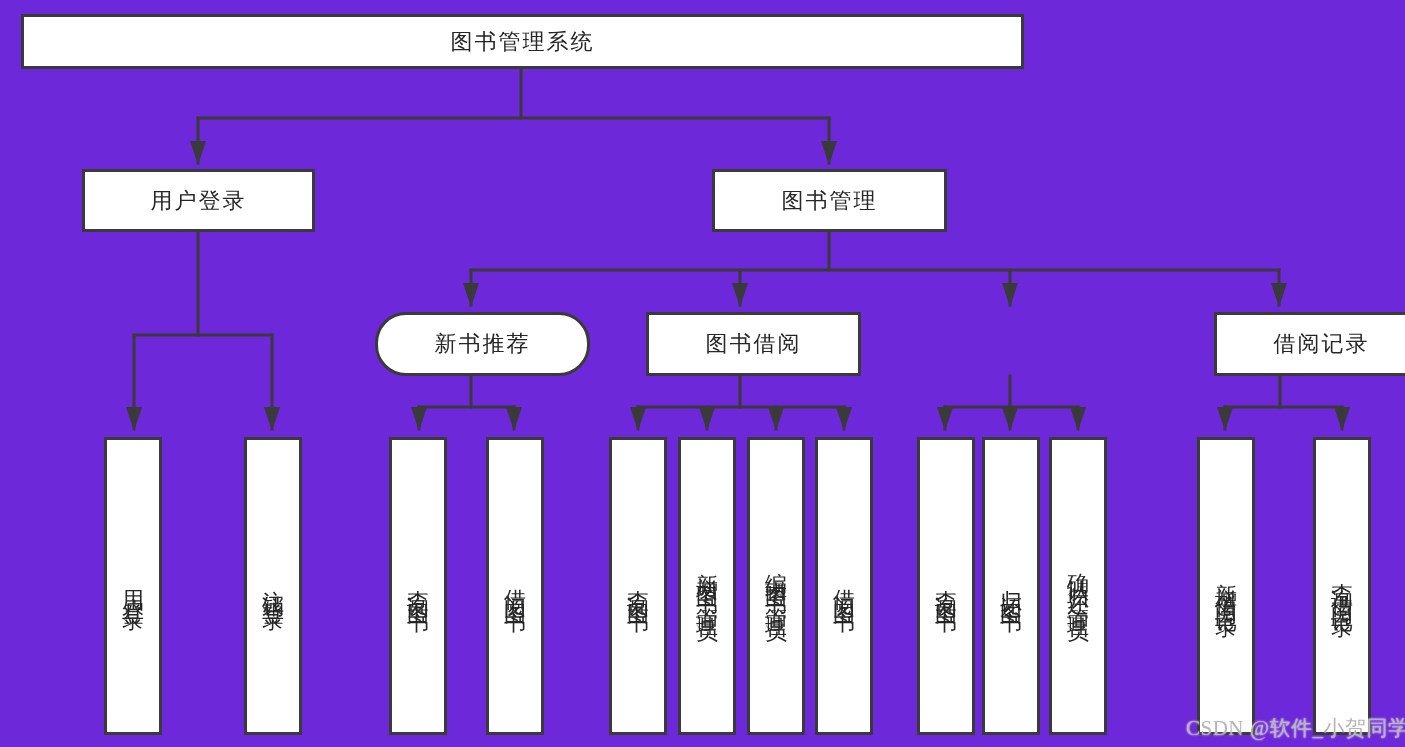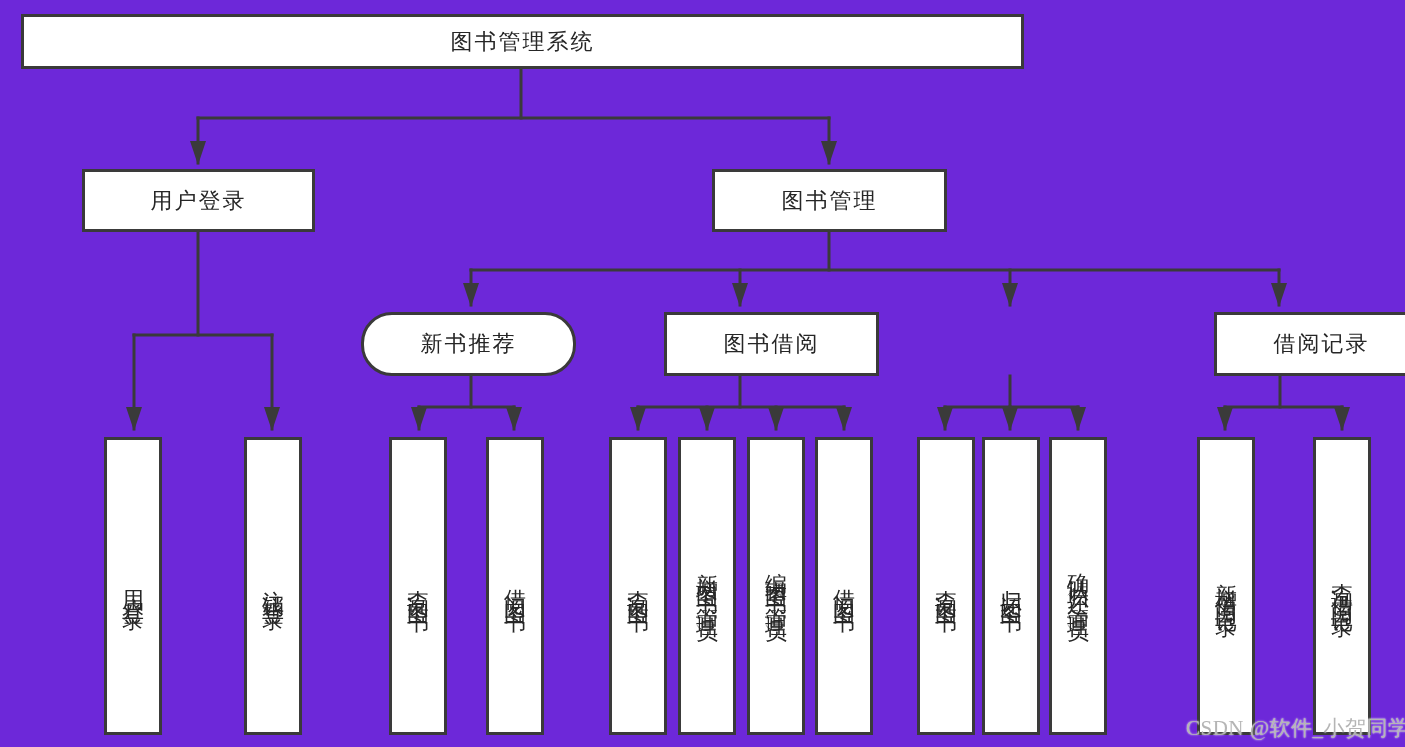--- a/index.html
+++ b/index.html
@@ -30,22 +30,22 @@
     letter-spacing:7px;line-height:1;white-space:nowrap;
   }
   
   .n-root{left:21px;top:14px;width:1003px;height:55px;}
   
   .n-l2{top:169px;height:63px;}
   .n-user-login{left:82px;width:233px;}
   .n-book-mgmt{left:712px;width:235px;}
   
   .n-l3{top:312px;height:64px;width:215px;}
-  .n-new-rec{left:361px;border-radius:31px;}
-  .n-book-borrow{left:664px;}
+  .n-new-rec{left:375px;border-radius:31px;}
+  .n-book-borrow{left:646px;}
   .n-cur-borrow{left:903px;}
   .n-borrow-rec{left:1173px;margin-left:41px;}
   
   .n-leaf{top:437px;height:298px;width:58px;}
   .lf0{left:104px;} .lf1{left:244px;}
   .lf2{left:389px;} .lf3{left:486px;}
   .lf4{left:609px;} .lf5{left:678px;} .lf6{left:747px;} .lf7{left:815px;}
   .lf8{left:917px;} .lf9{left:982px;} .lf10{left:1049px;}
   .lf11{left:1197px;} .lf12{left:1313px;}
   .watermark{

